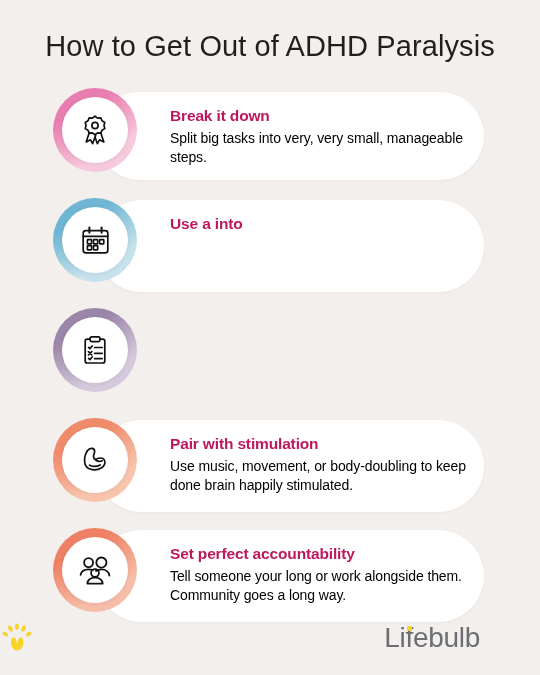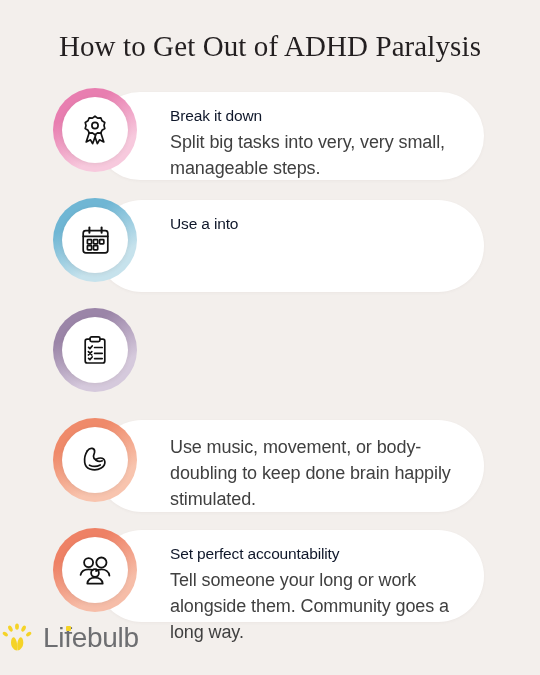--- a/index.html
+++ b/index.html
@@ -23,21 +23,21 @@
     background: #f3efec;
   }
 
   
   .title {
     position: absolute;
     top: 30px;
     left: 0;
     width: 540px;
     text-align: center;
-    font-family: Liberation Serif, serif;
+    font-family: Liberation Sans, sans-serif;
     font-size: 29px;
     font-weight: 400;
     letter-spacing: 0.1px;
     color: #231f20;
     white-space: nowrap;
   }
 
   
   .cards {
     position: absolute;
@@ -72,33 +72,33 @@
   .card-text {
     position: absolute;
     left: 74px;
     top: 14px;
     right: 18px;
   }
 
   .card-title {
     font-family: "Liberation Sans", sans-serif;
     font-size: 15.5px;
-    font-weight: normal;
-    color: #0f172a;
+    font-weight: bold;
+    color: #be185d;
     letter-spacing: -0.15px;
     line-height: 20px;
     margin-bottom: 3px;
   }
 
   .card-body {
     font-family: "Liberation Sans", sans-serif;
-    font-size: 18px;
+    font-size: 14px;
     font-weight: 400;
-    color: #404040;
-    line-height: 26px;
+    color: #000000;
+    line-height: 19px;
     letter-spacing: -0.1px;
   }
 
   
   .badge {
     position: absolute;
     left: 53px;
     top: 0;
     width: 84px;
     height: 84px;
@@ -148,21 +148,21 @@
   }
 
   
   .footer {
     position: absolute;
     left: 0;
     bottom: 22px;
     width: 480px;
     display: flex;
     align-items: center;
-    justify-content: flex-start;
+    justify-content: space-between;
     gap: 9px;
   }
 
   .logo-mark { display: block; }
 
   .logo-text {
     font-family: "Liberation Sans", sans-serif;
     font-size: 28px;
     font-weight: 400;
     color: #6d6e71;
@@ -251,20 +251,21 @@
             <path d="M9.6 24.3 l1.3 1.3 2.3-2.6"></path>
             <path d="M15.6 24.6 H23.2"></path>
           </svg>
         </div>
       </div>
     </div>
 
     <div class="card-row">
       <div class="card tall">
         <div class="card-text">
+          <div class="card-title">Pair with stimulation</div>
           <div class="card-body">Use music, movement, or body-doubling to keep done brain happily stimulated.</div>
         </div>
       </div>
       <div class="badge" style="--ring-a:#ef8a6a; --ring-b:#f8c4ae;">
         <div class="tail"></div>
         <div class="ring"></div>
         <div class="inner">
           <svg width="34" height="34" viewBox="0 0 34 34" fill="none" stroke="#111" stroke-width="1.7" stroke-linecap="round" stroke-linejoin="round">
             <path d="M9.4 7.8 C7.1 11.4 6.2 15.6 6.7 19.4 c.4 3.1 2.1 5.6 5.1 6.6 3.6 1.2 8.3 .9 11.4-1 2.6-1.6 4.1-4.2 3.6-6.6 -.4-2.1-2.2-3.4-4.3-3.4 -1.6 0-3 .6-4.5 1.3"></path>
             <path d="M9.4 7.8 C10.7 5.9 12.6 5 14.3 5.4 c1.6 .4 2.5 1.9 2.3 3.6 -.2 1.6-1.1 3-1.1 4.6 0 1.4 .8 2.5 2 3"></path>

